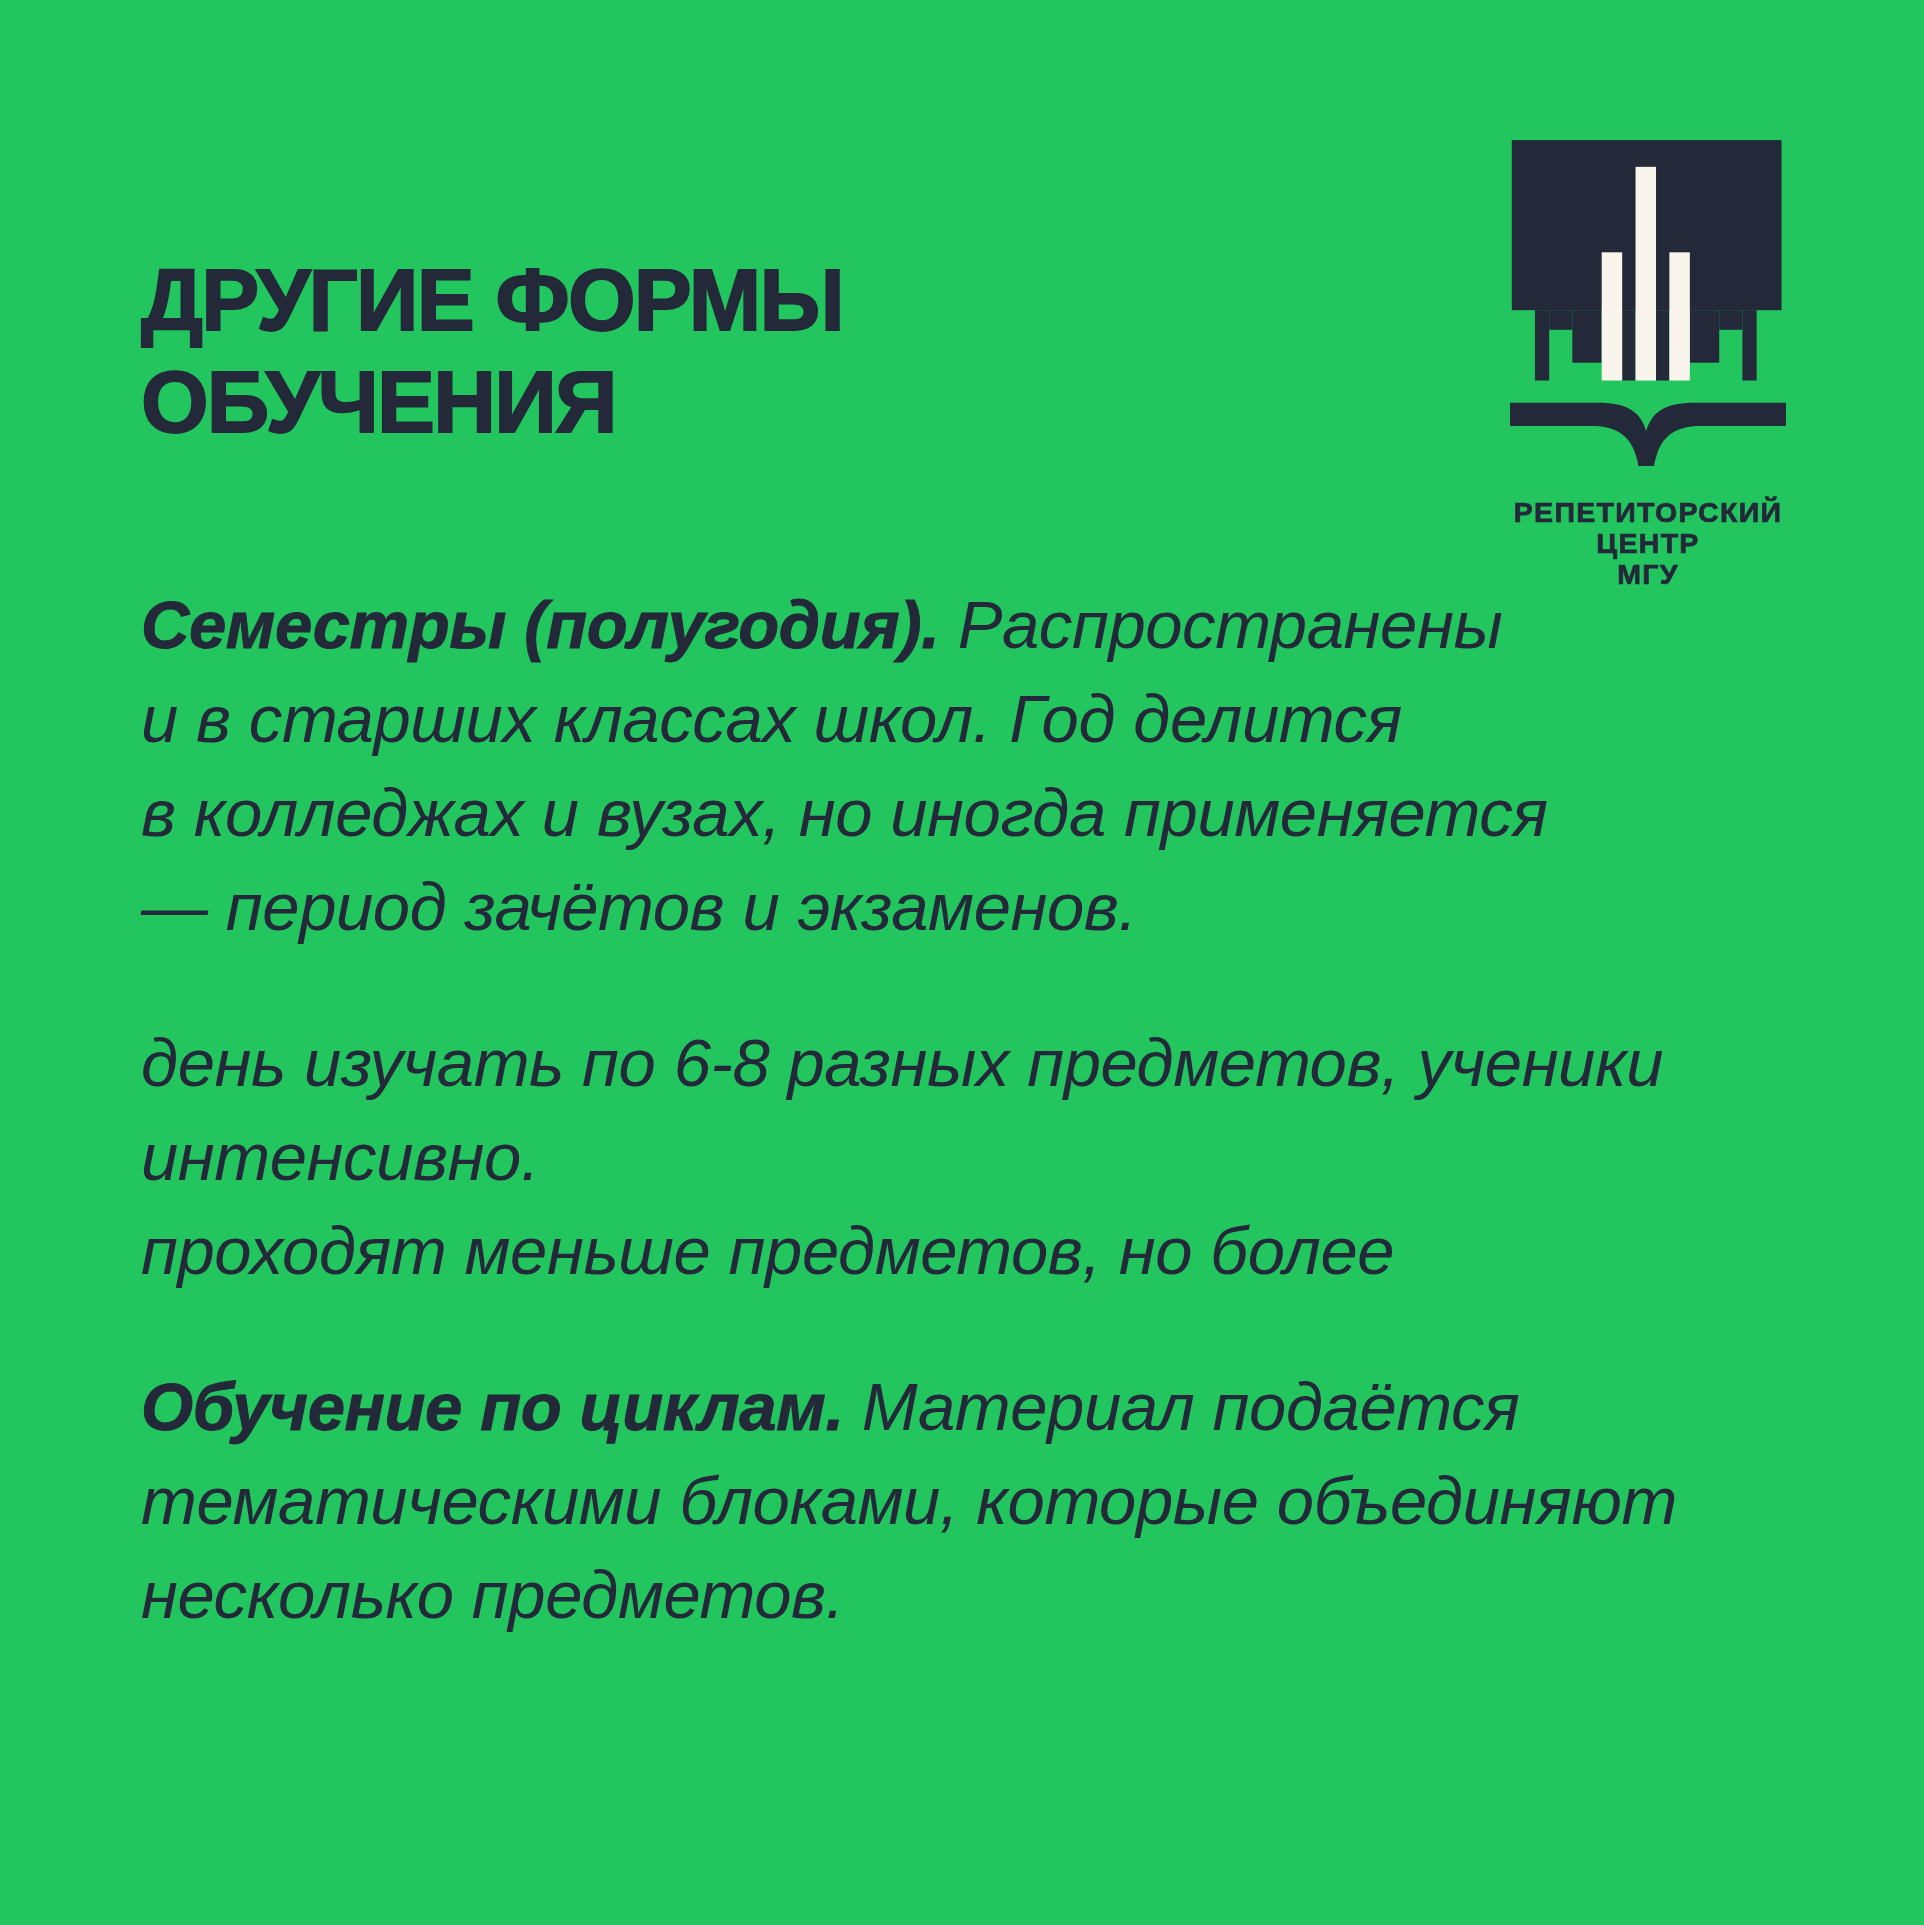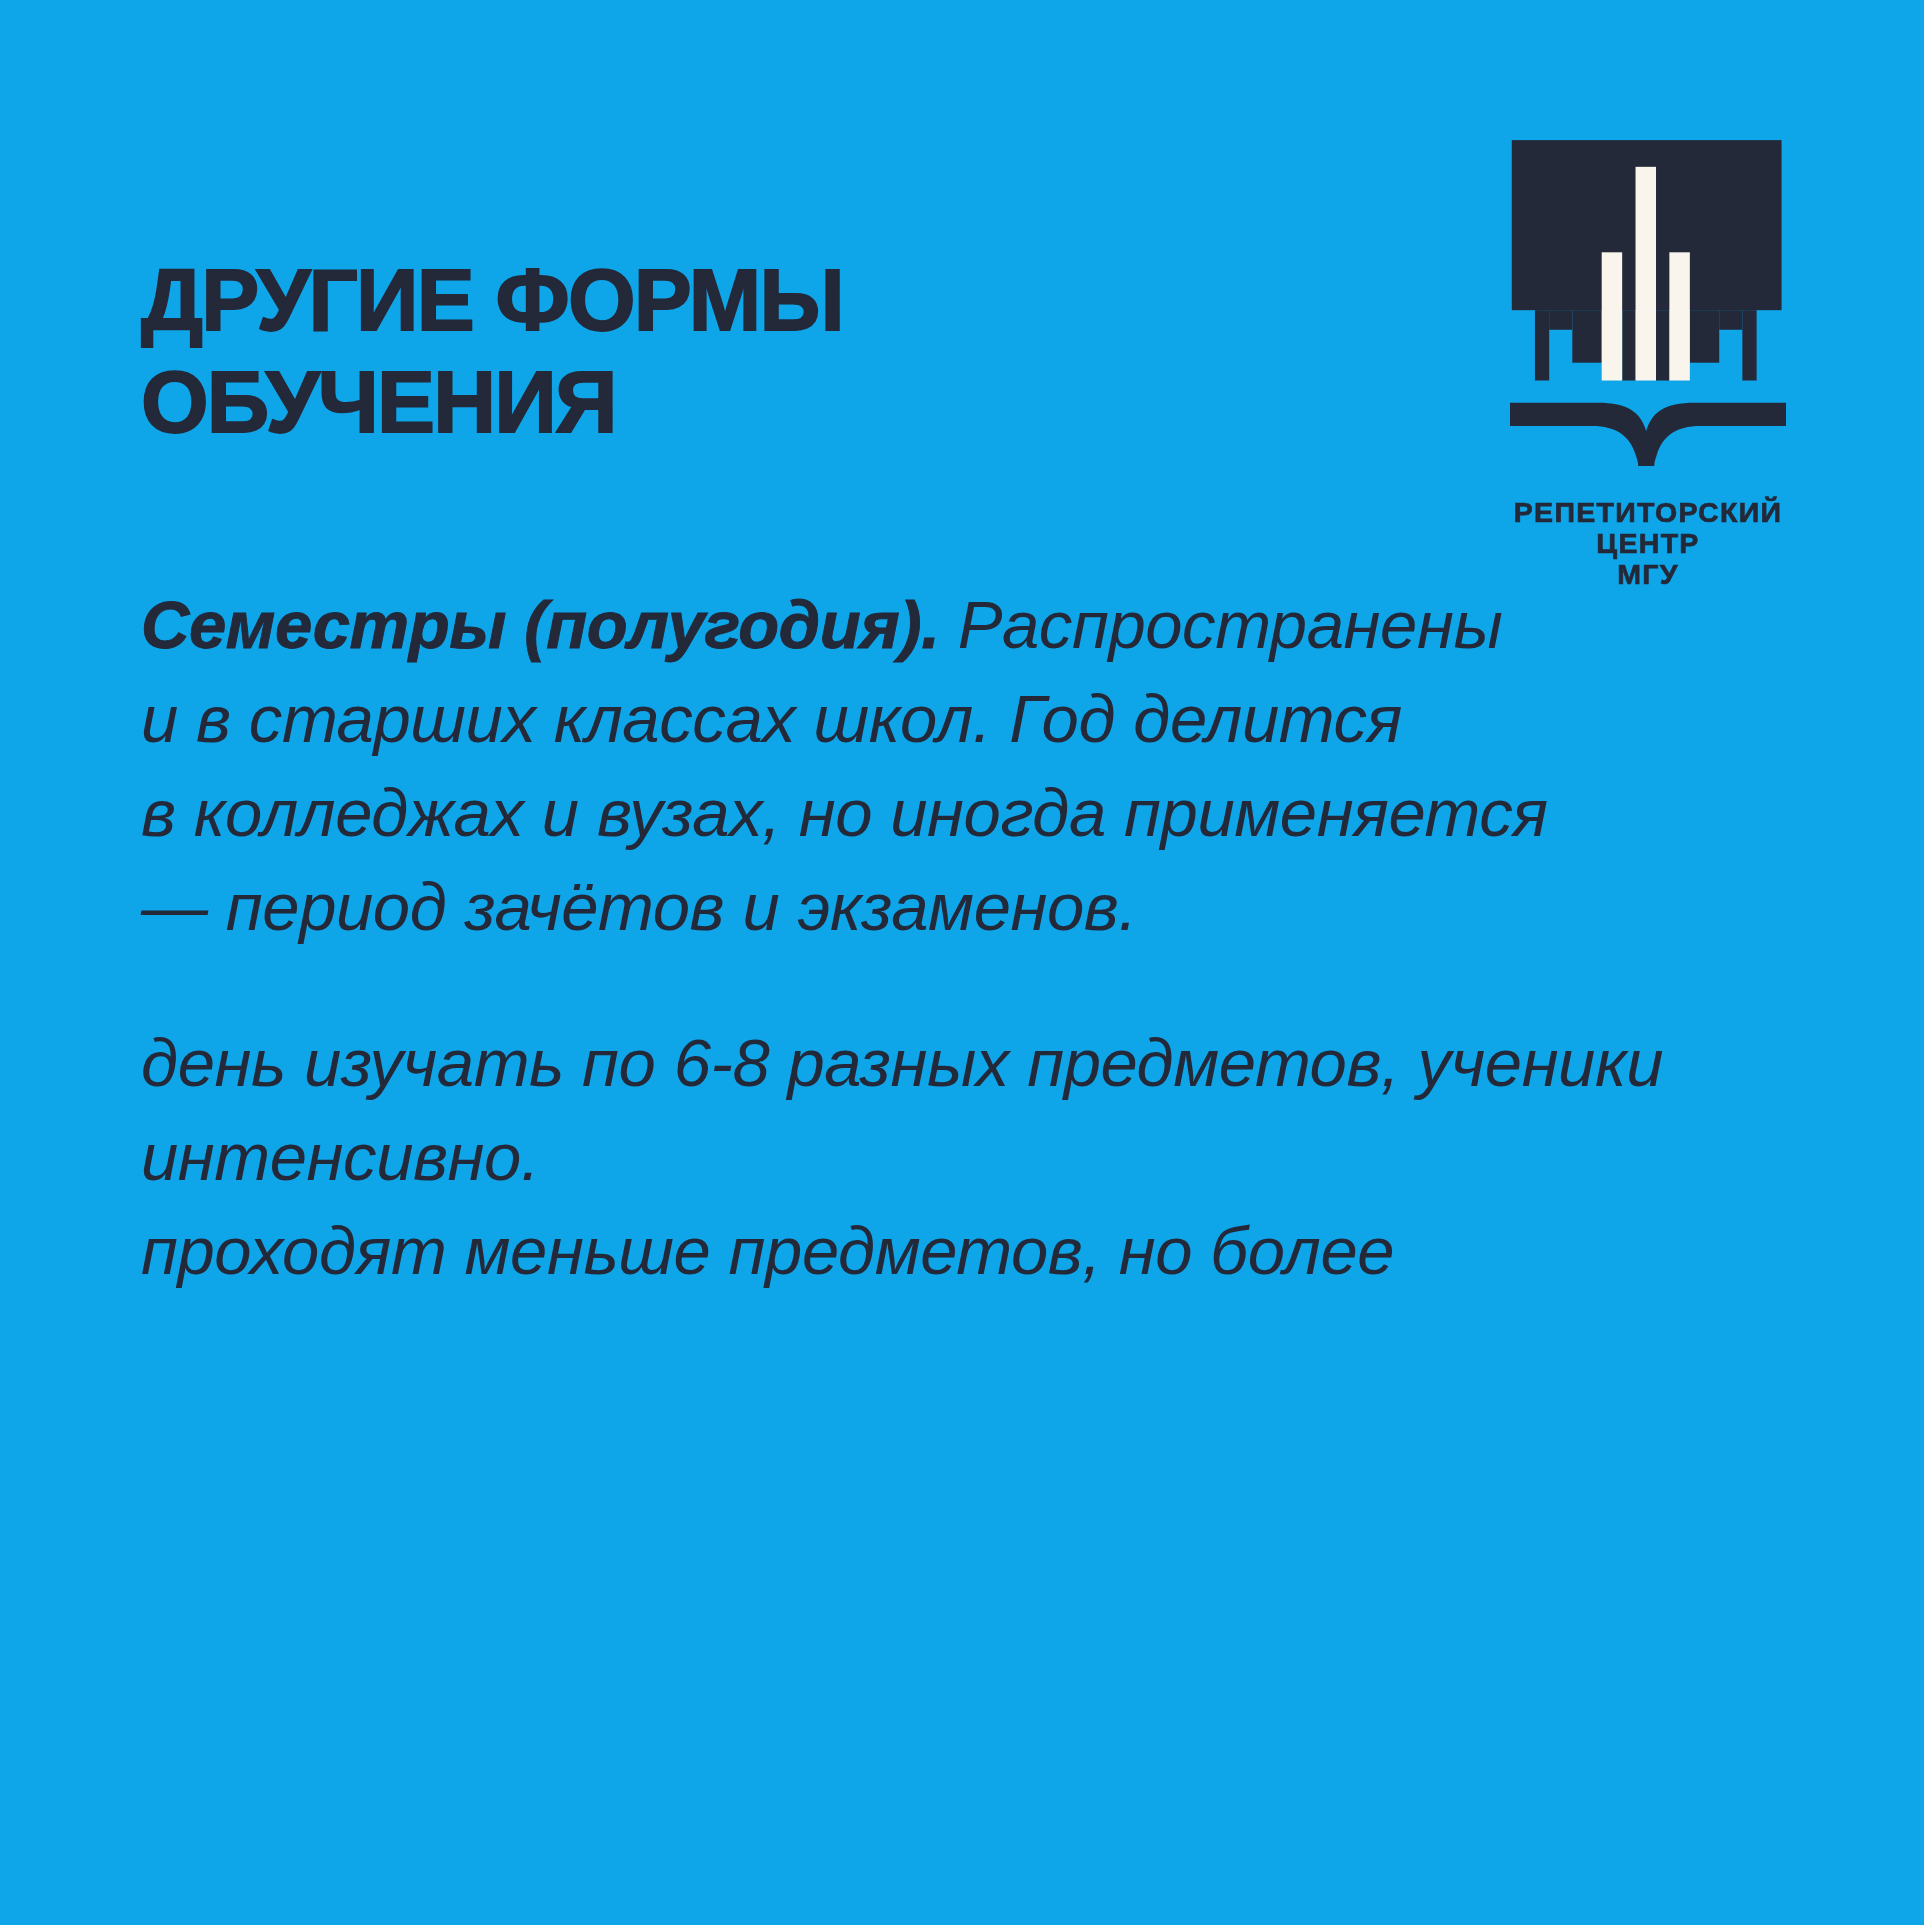--- a/index.html
+++ b/index.html
@@ -1,20 +1,20 @@
 <!DOCTYPE html>
 <html style="font-size:14.3px"><head>
 <meta charset="utf-8">
 <style>
   html, body { margin: 0; padding: 0; }
   .canvas {
     position: relative;
     width: 1925px;
     height: 1926px;
-    background: #0ea5e9;
+    background: #22c55e;
     color: #232939;
     font-family: "Liberation Sans", "DejaVu Sans", sans-serif;
     overflow: hidden;
   }
 
   
   .title {
     position: absolute;
     left: 141px;
     top: 249px;
@@ -122,16 +122,21 @@
       <div class="b-line"><span>в колледжах и вузах, но иногда применяется</span></div>
       <div class="b-line"><span>— период зачётов и экзаменов.</span></div>
     </div>
 
     <div class="paragraph">
       <div class="b-line"><span>день изучать по 6-8 разных предметов, ученики</span></div>
       <div class="b-line"><span>интенсивно.</span></div>
       <div class="b-line"><span>проходят меньше предметов, но более</span></div>
     </div>
 
+    <div class="paragraph">
+      <div class="b-line"><span class="lead">Обучение по циклам.</span><span> Материал подаётся</span></div>
+      <div class="b-line"><span>тематическими блоками, которые объединяют</span></div>
+      <div class="b-line"><span>несколько предметов.</span></div>
+    </div>
 
   </div>
 </div>
 
 
 </body></html>

